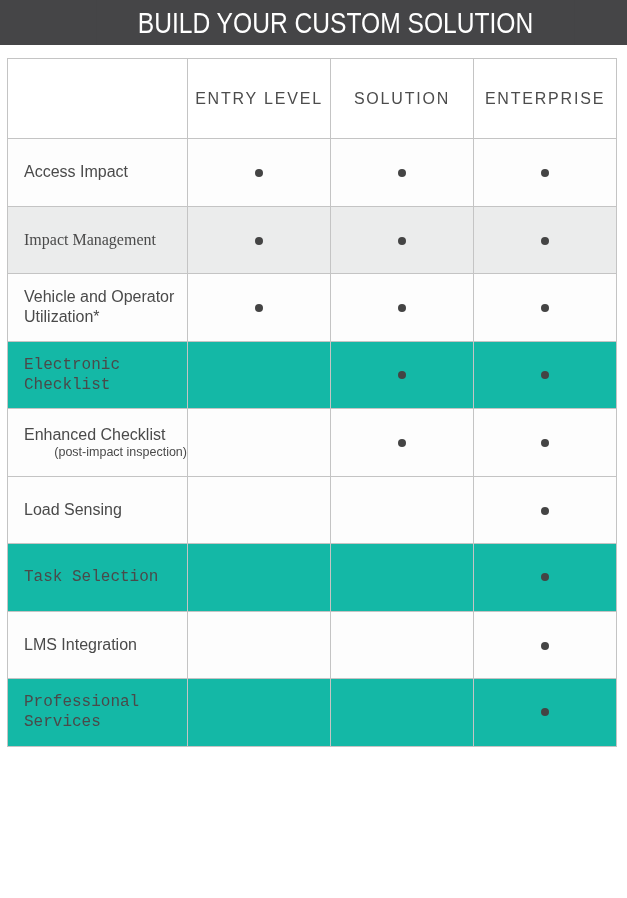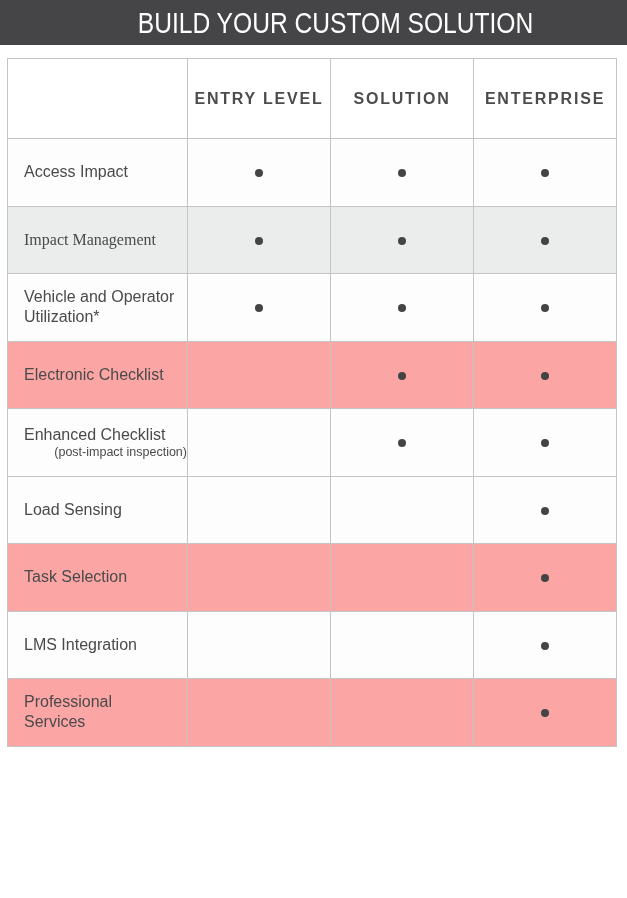--- a/index.html
+++ b/index.html
@@ -18,26 +18,26 @@
   .table {
     position: absolute; left: 7px; top: 58px; width: 608px;
     border-collapse: collapse; table-layout: fixed;
   }
   .table td, .table th {
     border: 1.5px solid #c4c4c4; padding: 0;
   }
   .col-feature { width: 180px; }
   .col-tier { width: 143px; }
   .head-row th {
-    height: 79px; font-weight: bold; font-size: 16px; letter-spacing: 1.8px;
+    height: 79px; font-weight: normal; font-size: 16px; letter-spacing: 1.8px;
     color: #4c4c4c; text-align: center; vertical-align: middle; background: #ffffff;
   }
   .row td { height: 66.5px; vertical-align: middle; }
   .row.shade-a td { background: #ebecec; font-family: Liberation Serif, serif; }
-  .row.shade-b td { background: #fca5a5; }
+  .row.shade-b td { background: #14b8a6; font-family: Liberation Mono, monospace; }
   .row.plain td { background: #fdfdfd; }
   .feat { padding-left: 16px !important; font-size: 16px; line-height: 20px; color: #4a4a4a; }
   .feat .sub { display: block; font-size: 12.5px; line-height: 15px; text-align: right; }
   .cell { text-align: center; }
   .dot {
     display: inline-block; width: 8px; height: 8px; border-radius: 50%;
     background: #444444;
   }
 </style>
 </head>

